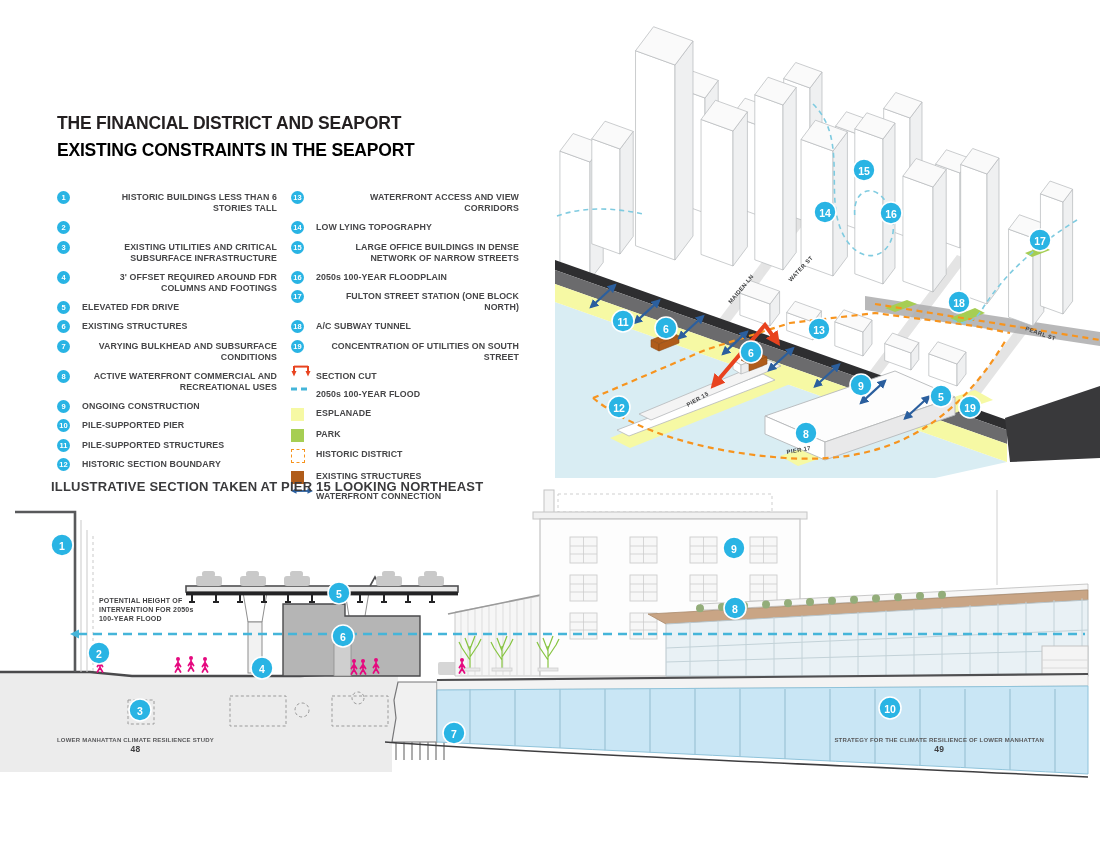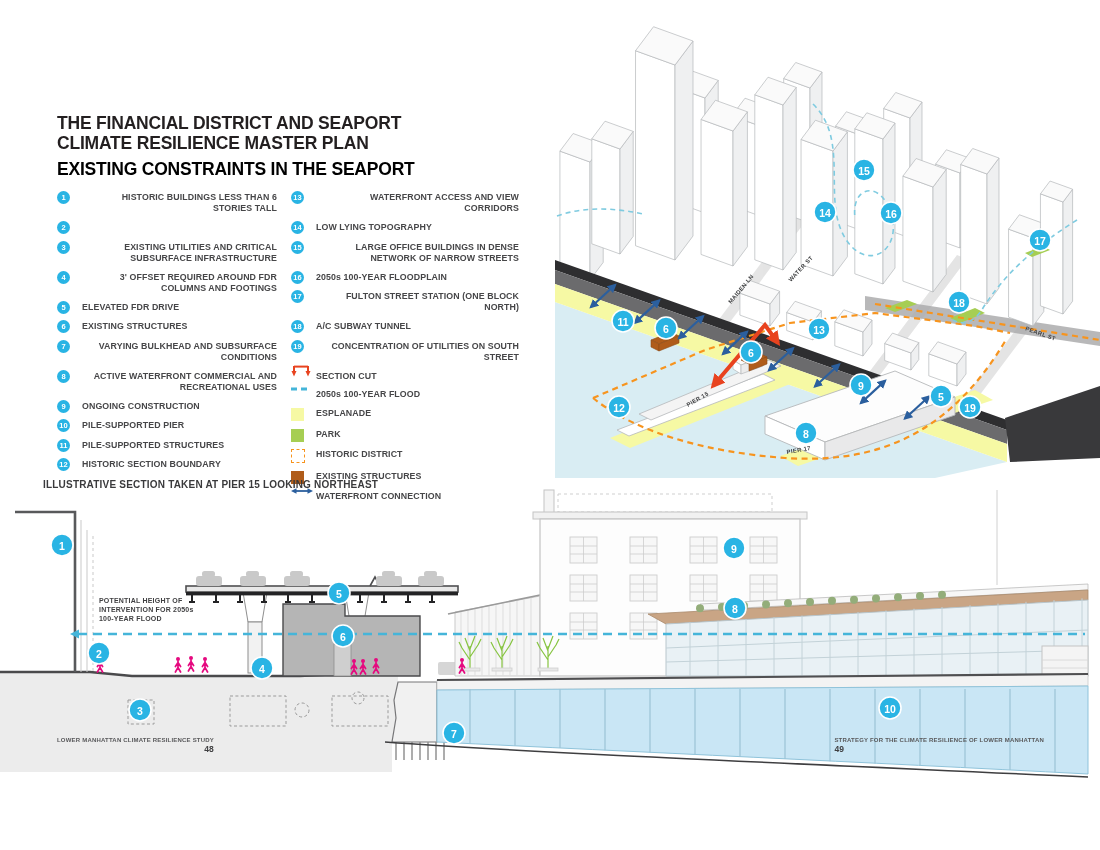--- a/index.html
+++ b/index.html
@@ -16,38 +16,37 @@
   .leg ul{list-style:none;margin:0;padding:0;}
   .leg li{display:flex;align-items:flex-start;margin-bottom:7.5px;}
   .badge{flex:0 0 13px;width:13px;height:13px;border-radius:50%;background:#29b4e4;color:#fff;
          font-size:7.5px;font-weight:700;line-height:13px;text-align:center;margin-right:12px;margin-top:-1px;}
   .leg .lbl{font-size:8.8px;font-weight:700;color:#464648;line-height:1.28;letter-spacing:.1px;text-align:right;}
   .symrow{display:flex;align-items:center;margin-bottom:9px;}
   .symbox{flex:0 0 25px;display:flex;align-items:center;}
   .sw{width:13px;height:13px;display:inline-block;}
   .sw.hd{width:12px;height:12px;background:#fff;border:1.6px dashed #f7941e;}
   
-  .sec-h{position:absolute;left:43px;top:479px;font-size:10px;font-weight:800;color:#3a3a3c;letter-spacing:.2px;}
+  .sec-h{position:absolute;left:51px;top:479px;font-size:13px;font-weight:800;color:#3a3a3c;letter-spacing:.2px;}
   .foot{position:absolute;font-size:6px;font-weight:700;color:#58585a;letter-spacing:.2px;}
   .foot .pg{font-size:8.5px;font-weight:700;margin-top:1px;color:#3f3f41;}
-  .foot.l{left:57px;top:737px;text-align:right;}
-  .foot.r{right:56px;top:737px;text-align:left;}
+  .foot.l{left:57px;top:737px;text-align:center;}
+  .foot.r{right:56px;top:737px;text-align:center;}
   svg{position:absolute;overflow:visible;}
   #axon-svg{left:555px;top:8px;}
   #section-svg{left:0;top:490px;}
   text{font-family:"Liberation Sans",sans-serif;}
 </style>
 </head>
 <body>
 
 <div class="page">
 
   <div class="hdr">
     <div class="t">THE FINANCIAL DISTRICT AND SEAPORT</div>
-    <div class="t">CLIMATE RESILIENCE MASTER PLAN</div>
     <div class="s">EXISTING CONSTRAINTS IN THE SEAPORT</div>
   </div>
 
   <div class="leg c1">
       <ul id="leg1">
         <li>
           <span class="badge">1</span>
           <span class="lbl">HISTORIC BUILDINGS LESS THAN 6 STORIES TALL</span>
         </li>
         <li>

